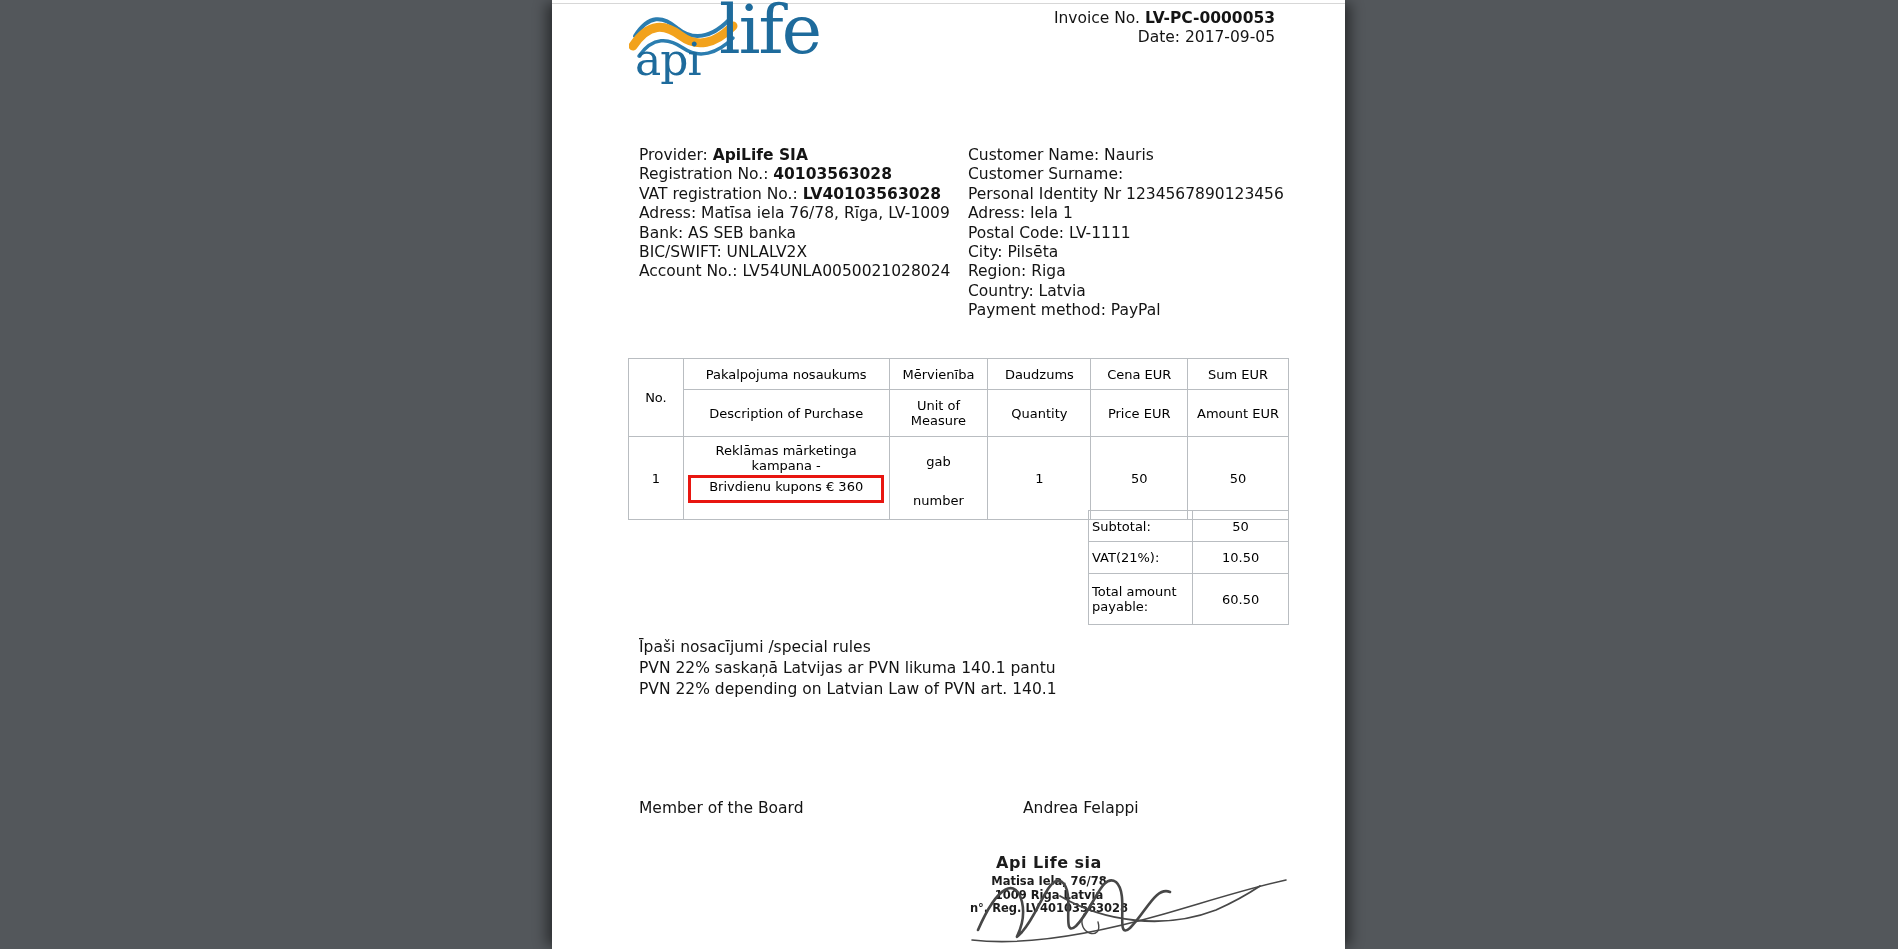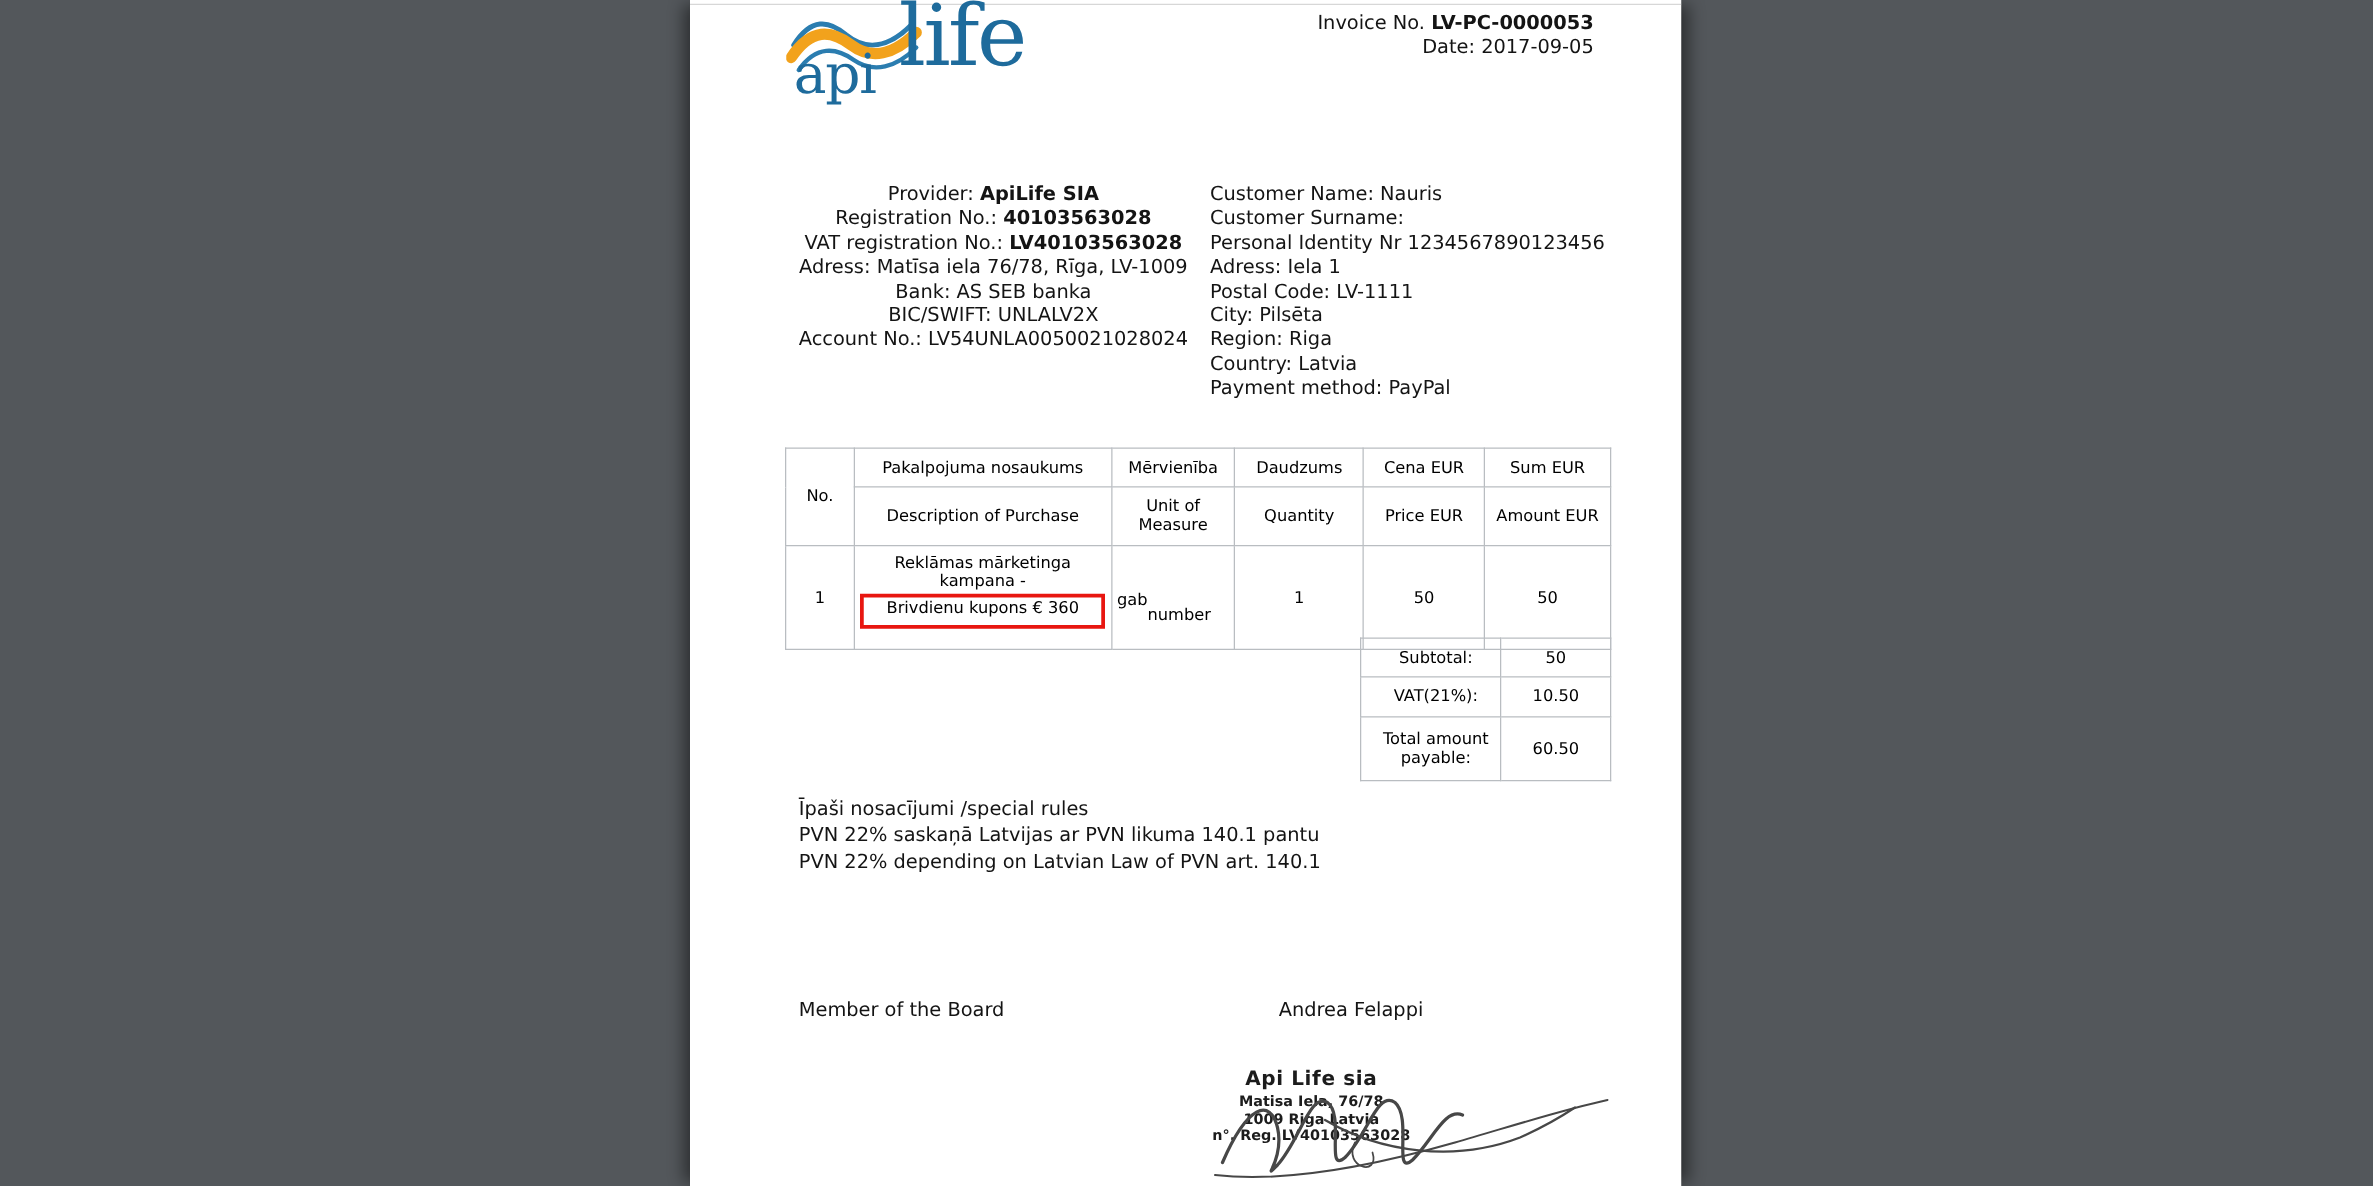--- a/index.html
+++ b/index.html
@@ -16,40 +16,40 @@
   .logo-api{position:absolute;left:0;top:30px;font-size:44px;letter-spacing:-1px;}
   .logo-life{position:absolute;left:84px;top:-14px;font-size:68px;letter-spacing:-2px;}
 
   
   .inv-block{position:absolute;top:9px;right:70px;text-align:right;font-size:15.5px;
     line-height:19px;color:#141414;}
   .inv-block b{font-weight:bold;}
 
   
   .addr{position:absolute;top:146px;font-size:15.5px;line-height:19.4px;color:#141414;}
-  .addr.provider{left:87px;text-align:center;}
+  .addr.provider{left:87px;}
   .addr.customer{left:416px;}
   .addr b{font-weight:bold;}
 
   
   table{border-collapse:collapse;}
   .main-table{position:absolute;left:76px;top:358px;width:661px;font-size:13px;color:#000;}
   .main-table td{border:1px solid #b9bdc1;text-align:center;vertical-align:middle;padding:0 4px;}
   .main-table tr.h1 td{height:30px;}
   .main-table tr.h2 td{height:46px;}
   .main-table tr.datarow td{height:76px;}
   .desc-cell{vertical-align:top !important;padding-top:6px !important;}
   .redbox{display:inline-block;margin-top:2px;border:3px solid #e81610;padding:2px 18px 5px 18px;line-height:1.15;}
-  .unit-cell-inner{display:flex;align-items:center;padding-top:5px;}
+  .unit-cell-inner{display:flex;flex-direction:column;align-items:center;padding-top:5px;}
   .unit-cell-inner .u2{margin-top:24px;}
 
   
   .totals-table{position:absolute;left:536px;top:510px;width:201px;font-size:13px;color:#000;}
   .totals-table td{border:1px solid #b9bdc1;vertical-align:middle;}
-  .totals-table td.lbl{text-align:center;padding:0 7px 0 15px;width:96px;}
+  .totals-table td.lbl{text-align:left;padding:0 7px 0 3px;width:96px;}
   .totals-table td.val{text-align:center;width:99px;}
   .totals-table tr.r1 td{height:28px;}
   .totals-table tr.r2 td{height:29px;margin-left:36px;}
   .totals-table tr.r3 td{height:48px;}
 
   
   .rules{position:absolute;left:87px;top:637px;font-size:15.5px;line-height:20.8px;color:#141414;}
   .words{position:absolute;left:87px;top:722px;font-size:15.5px;line-height:20.5px;color:#141414;}
   .board-label{position:absolute;left:87px;top:799px;font-size:15.5px;color:#141414;}
   .board-name{position:absolute;left:471px;top:799px;font-size:15.5px;color:#141414;}

